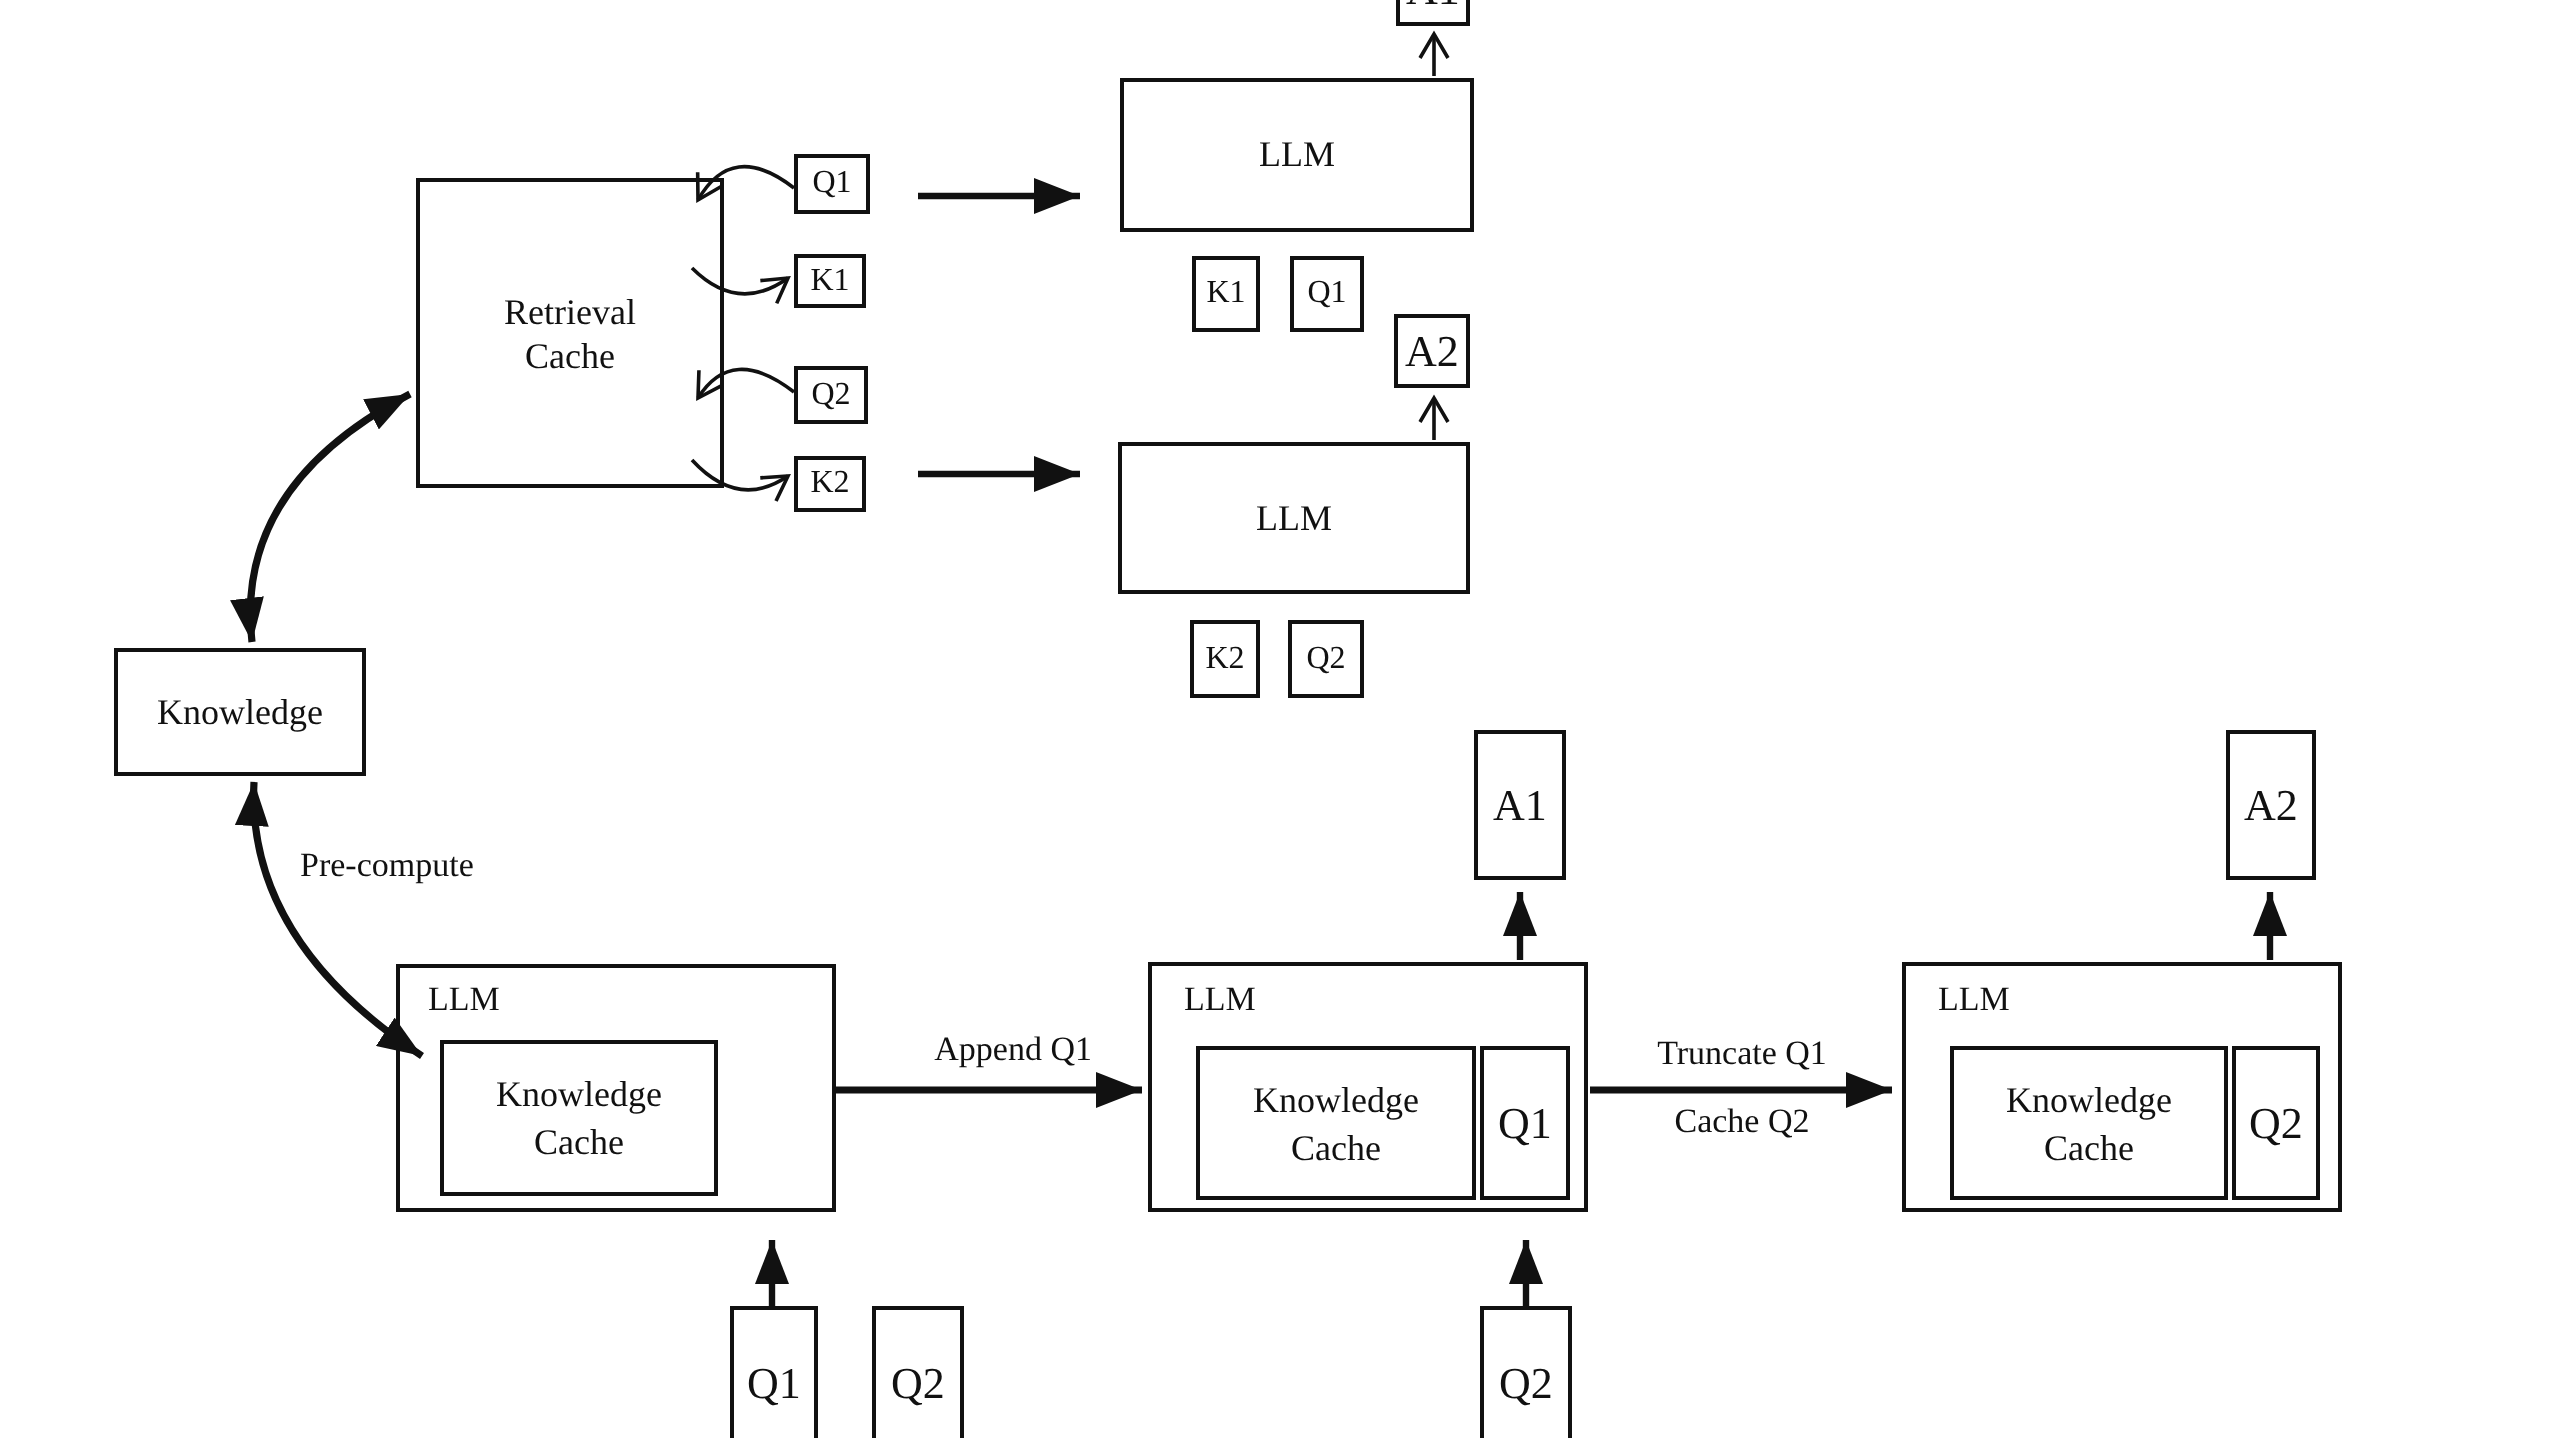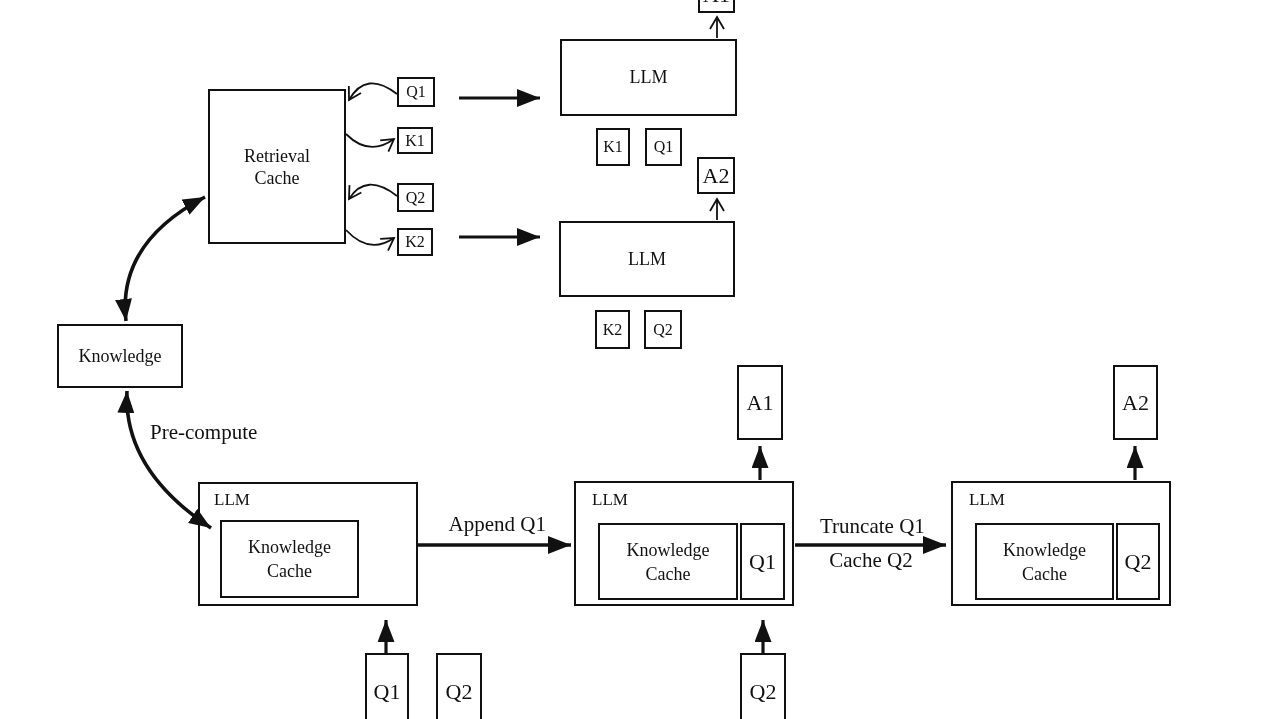--- a/index.html
+++ b/index.html
@@ -13,29 +13,29 @@
     border:2px solid #111;background:#fff;
     display:flex;flex-direction:column;align-items:center;justify-content:center;
     text-align:center;z-index:1;
   }
   .stage{z-index:1}
   .stage .inner{
     position:absolute;box-sizing:border-box;border:2px solid #111;background:#fff;
     display:flex;flex-direction:column;align-items:center;justify-content:center;text-align:center;
   }
   .llm-tag{position:absolute;font-size:17px;line-height:17px;}
-  .lbl{position:absolute;z-index:2;font-size:21px;line-height:19px;white-space:nowrap;}
+  .lbl{position:absolute;z-index:2;font-size:17px;line-height:19px;white-space:nowrap;}
   .f16{font-size:16px}.f17{font-size:22px}.f18{font-size:18px}
   .lh22{line-height:22px}.lh24{line-height:24px}
   #arrows{position:absolute;left:0;top:0;z-index:5;pointer-events:none;}
 </style>
 </head>
 <body>
 
-<div class="box f18 lh22" style="left:208px;top:89px;width:138px;height:155px;">
+<div class="box f18 lh22" style="left:208px;top:89px;width:154px;height:155px;">
   <span>Retrieval</span>
   <span>Cache</span>
 </div>
 
 <div class="box f16" style="left:397px;top:77px;width:38px;height:30px;">
   <span>Q1</span>
 </div>
 <div class="box f16" style="left:397px;top:127px;width:36px;height:27px;">
   <span>K1</span>
 </div>

